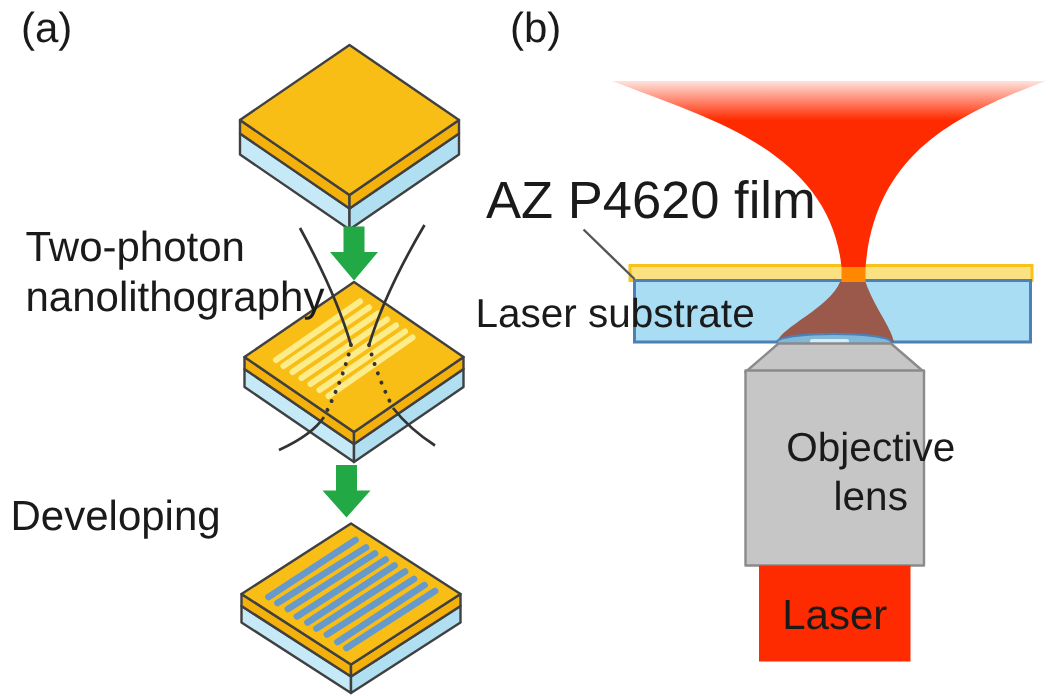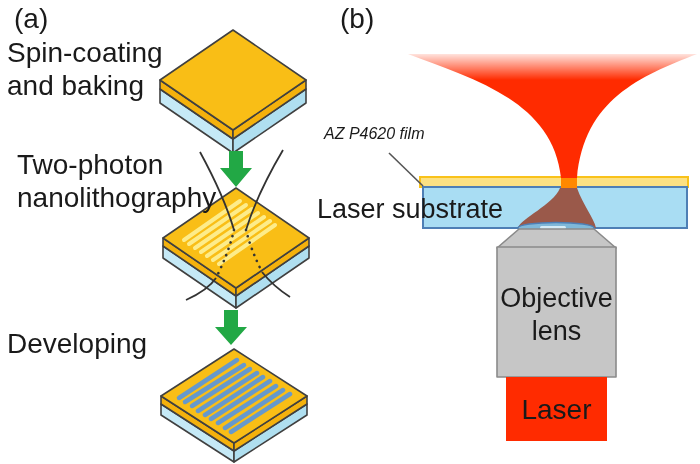--- a/index.html
+++ b/index.html
@@ -2,21 +2,21 @@
 <html style="--text: #1a1a1a; --photoresist_gold: #F9BE16; --photoresist_side: #F4B10C; --substrate_blue: #C5E9F6; --substrate_side: #AFDFF0; --outline: #404040; --arrow_green: #22A845; --written_line: #FDEC8A; --developed_line: #6699CC; --beam_red: #FF2B00; --beam_orange: #FF8800; --beam_in_glass: #9A594A; --film_fill: #FCE183; --film_border: #F9C21A; --glass_fill: #A9DDF3; --glass_border: #4E7FB5; --lens_gray: #C6C6C6; --lens_border: #8A8A8A; --lens_glass_blue: #7FB8D9; --laser_red: #FF2B00;"><head>
 <meta charset="utf-8">
 <style>
   html,body{margin:0;padding:0;background:#fff;}
   .canvas{
     position:relative;width:700px;height:464px;overflow:hidden;background:#fff;
     font-family:"Liberation Sans","DejaVu Sans",sans-serif;color:var(--text,#1a1a1a);
   }
   .art{position:absolute;left:0;top:0;width:700px;height:464px;}
   .lbl{position:absolute;white-space:pre-line;line-height:33px;font-size:28px;z-index:2;}
-  .lbl-small{font-size:16px;font-style:italic;}
+  .lbl-small{font-size:35px;}
   .panel-tag{font-size:28px;}
   
   .face-top{fill:var(--photoresist_gold);stroke:var(--outline);stroke-width:1.6;stroke-linejoin:round;}
   .face-film{fill:var(--photoresist_side);stroke:var(--outline);stroke-width:1.6;stroke-linejoin:round;}
   .face-sub{fill:var(--substrate_blue);stroke:var(--outline);stroke-width:1.6;stroke-linejoin:round;}
   .face-sub-r{fill:var(--substrate_side);stroke:var(--outline);stroke-width:1.6;stroke-linejoin:round;}
   .arrow{fill:var(--arrow_green);stroke:none;}
   .stripe-written{stroke:var(--written_line);stroke-width:4;stroke-linecap:round;fill:none;}
   .stripe-developed{stroke:var(--developed_line);stroke-width:4.5;stroke-linecap:round;fill:none;}
   .beam-line{stroke:#333;stroke-width:1.8;fill:none;}
@@ -25,21 +25,21 @@
   .cone{fill:url(#beamFade);}
   .waist{fill:var(--beam_orange);}
   .glasscone{fill:var(--beam_in_glass);}
   .film{fill:var(--film_fill);stroke:var(--film_border);stroke-width:2;}
   .glass{fill:var(--glass_fill);stroke:var(--glass_border);stroke-width:2;}
   .lens-el{fill:var(--lens_glass_blue);stroke:var(--glass_border);stroke-width:1.5;}
   .lens-hl{fill:#d8eef9;opacity:.95;}
   .objective{fill:var(--lens_gray);stroke:var(--lens_border);stroke-width:1.6;stroke-linejoin:round;}
   .laser{fill:var(--laser_red);}
   .pointer{stroke:#555;stroke-width:1.6;}
-  .obj-lbl{display:flex;flex-direction:column;align-items:center;text-align:center;}
+  .obj-lbl{display:flex;flex-direction:column;align-items:center;text-align:center;padding-left:24px;}
   .laser-lbl{display:flex;align-items:center;justify-content:center;}
 </style>
 </head>
 <body>
 
 <div class="canvas">
 
   <svg class="art" viewBox="0 0 700 464" aria-hidden="true">
     <defs>
       <linearGradient id="beamFade" x1="0" y1="50" x2="0" y2="80" gradientUnits="userSpaceOnUse">
@@ -113,22 +113,20 @@
       <ellipse class="lens-el" cx="556" cy="228" rx="38" ry="5.5"></ellipse>
       <rect class="lens-hl" x="540" y="226" width="26" height="3" rx="1.5"></rect>
       <path class="objective" d="M519,229 L594,229 L616,248 L497,248 Z"></path>
       <rect class="objective" x="497" y="247" width="119" height="130"></rect>
       <rect class="laser" x="506" y="377" width="101" height="64"></rect>
       <line class="pointer" x1="389" y1="153" x2="423" y2="186"></line>
     </g>
   </svg>
 
   <div class="lbl panel-tag" style="left:14px;top:2px;">(a)</div>
-  <div class="lbl" style="left:7px;top:36px;">Spin-coating
-and baking</div>
   <div class="lbl" style="left:17px;top:148px;">Two-photon
 nanolithography</div>
   <div class="lbl" style="left:7px;top:327px;text-align:center;">Developing</div>
 
   <div class="lbl panel-tag" style="left:340px;top:2px;">(b)</div>
   <div class="lbl lbl-small" style="left:324px;top:117px;">AZ P4620 film</div>
   <div class="lbl" style="left:317px;top:193px;font-size:27px;">Laser substrate</div>
   <div class="lbl obj-lbl" style="left:497px;top:282px;width:119px;font-size:27px;">Objective
 lens</div>
   <div class="lbl laser-lbl" style="left:506px;top:377px;width:101px;height:64px;">Laser</div>

